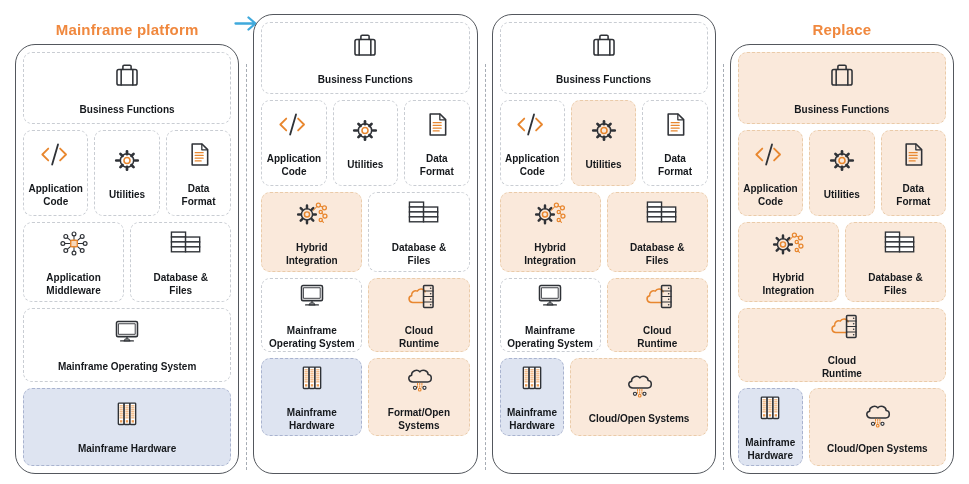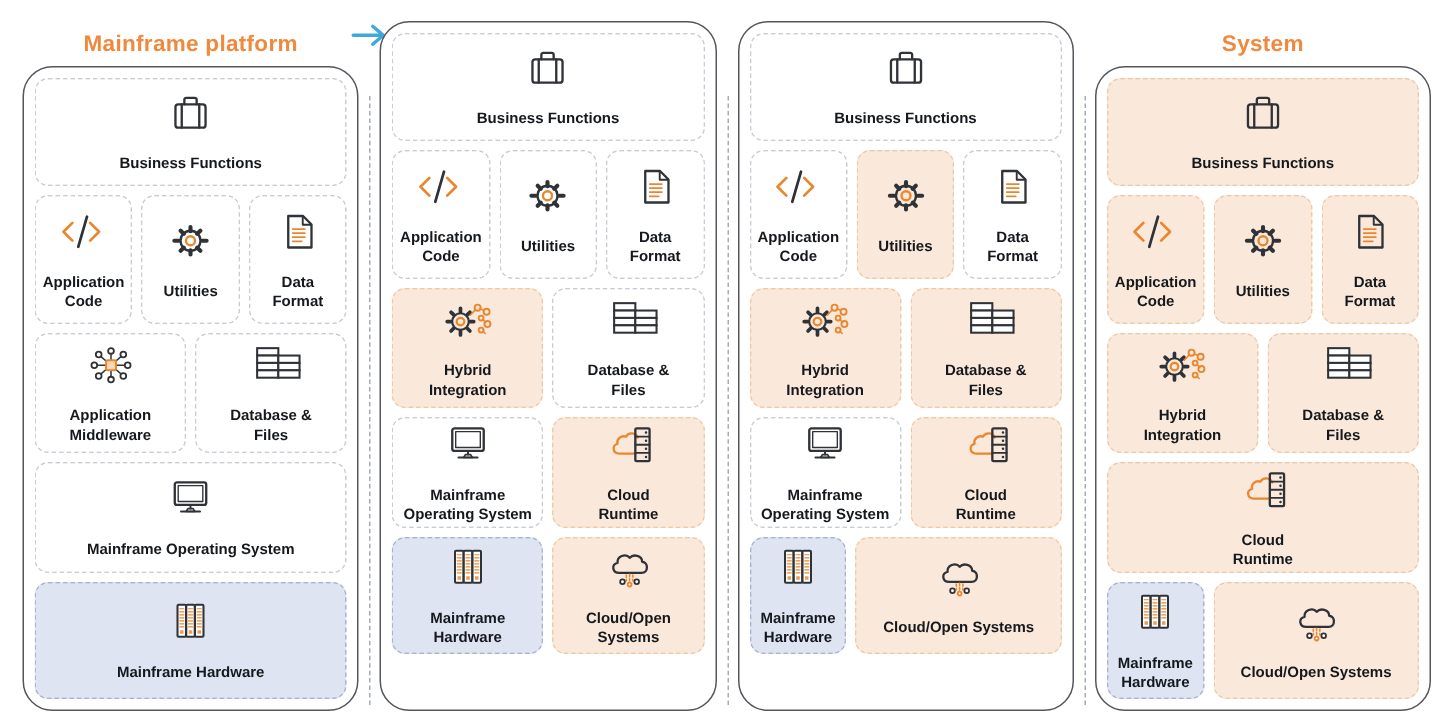--- a/index.html
+++ b/index.html
@@ -303,21 +303,21 @@
           <div class="box orange">
             <span class="box-icon">
               <svg width="46" height="31" viewBox="0 0 48 34" fill="none" stroke-linecap="round" stroke-linejoin="round">
                 <path d="M17.2 20.8c-5.1 0-6-6.4-1.2-7.4-.6-4.7 5.9-7.3 8.9-3.7 2.7-3.1 9-1.6 9.1 2.9 4.7.3 4.7 8.2-.4 8.2z" stroke="#2F3237" stroke-width="1.7"></path>
                 <path d="M22.4 22.3v4.4M24.8 21.8v5.2M27.2 22.3v4.4" stroke="#E8872F" stroke-width="1.1" stroke-dasharray="1.7 1.4"></path>
                 <circle cx="19.6" cy="27.2" r="1.7" stroke="#2F3237" stroke-width="1.3" fill="#fff"></circle>
                 <circle cx="30" cy="27.2" r="1.7" stroke="#2F3237" stroke-width="1.3" fill="#fff"></circle>
                 <circle cx="24.8" cy="29.3" r="1.4" stroke="#E8872F" stroke-width="1.3" fill="#fff"></circle>
               </svg>
             </span>
-            <div class="box-label">Cloud/Open
+            <div class="box-label">Format/Open
 Systems</div>
           </div>
         </div>
       </div>
     </div>
     <div class="col">
       <div class="container">
         <div class="row row-0">
           <div class="box">
             <span class="box-icon">
@@ -461,21 +461,21 @@
                 <circle cx="30" cy="27.2" r="1.7" stroke="#2F3237" stroke-width="1.3" fill="#fff"></circle>
                 <circle cx="24.8" cy="29.3" r="1.4" stroke="#E8872F" stroke-width="1.3" fill="#fff"></circle>
               </svg>
             </span>
             <div class="box-label">Cloud/Open Systems</div>
           </div>
         </div>
       </div>
     </div>
     <div class="col">
-      <div class="col-title">System</div>
+      <div class="col-title">Replace</div>
       <div class="container">
         <div class="row row-0">
           <div class="box orange">
             <span class="box-icon">
               <svg width="46" height="31" viewBox="0 0 48 34" fill="none" stroke="#2F3237" stroke-width="1.7" stroke-linecap="round" stroke-linejoin="round">
                 <rect x="13" y="10.5" width="22" height="17" rx="2"></rect>
                 <path d="M19.5 10.5V7.1a1.4 1.4 0 0 1 1.4-1.4h6.2a1.4 1.4 0 0 1 1.4 1.4v3.4"></path>
                 <path d="M17.6 10.5v17M30.4 10.5v17"></path>
               </svg>
             </span>

